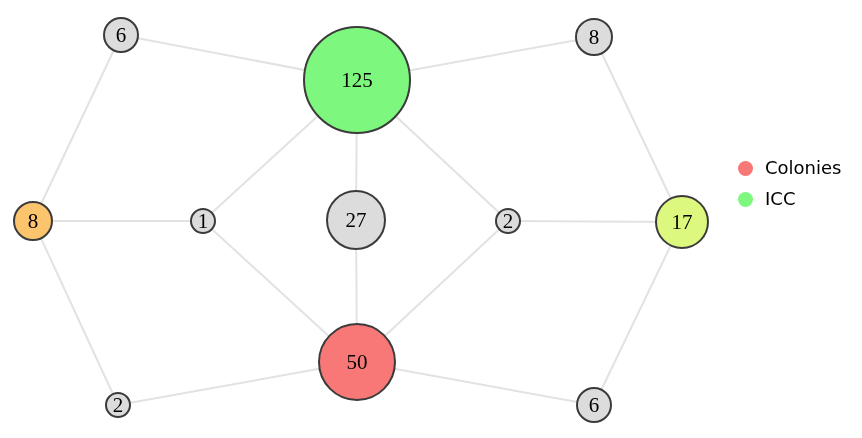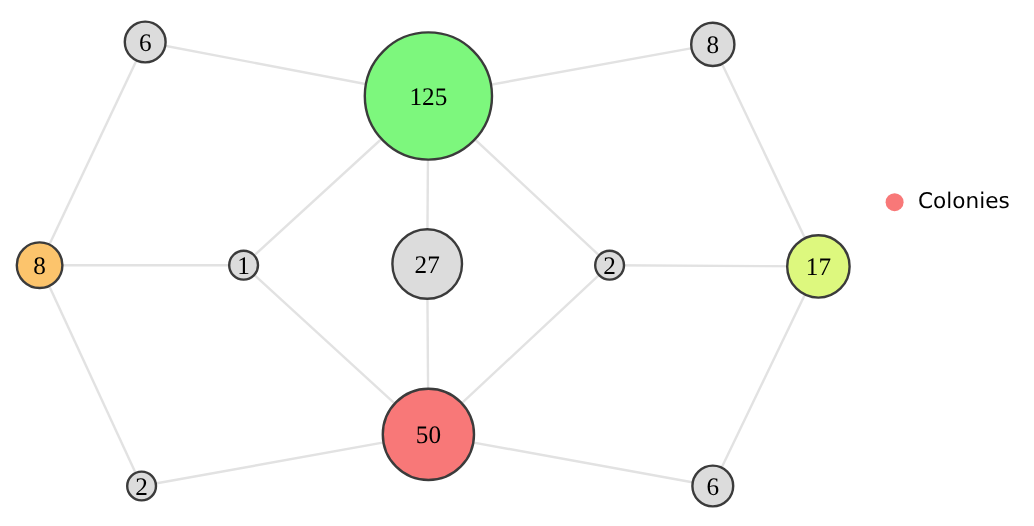--- a/index.html
+++ b/index.html
@@ -118,14 +118,18 @@
         <circle cx="594" cy="405" r="17" fill="#dcdcdc" stroke="#3b3b3b" stroke-width="2"></circle>
         <text x="594" y="405" dy="0.34em" class="node-label">6</text>
       </g>
     </svg>
 
   <div class="legend">
     <div class="legend-item">
       <span class="legend-swatch" style="background: rgb(248, 120, 120);"></span>
       <span class="legend-label">Colonies</span>
     </div>
+    <div class="legend-item">
+      <span class="legend-swatch" style="background: rgb(125, 247, 125);"></span>
+      <span class="legend-label">ICC</span>
+    </div>
   </div>
 </div>
 
 </body></html>

